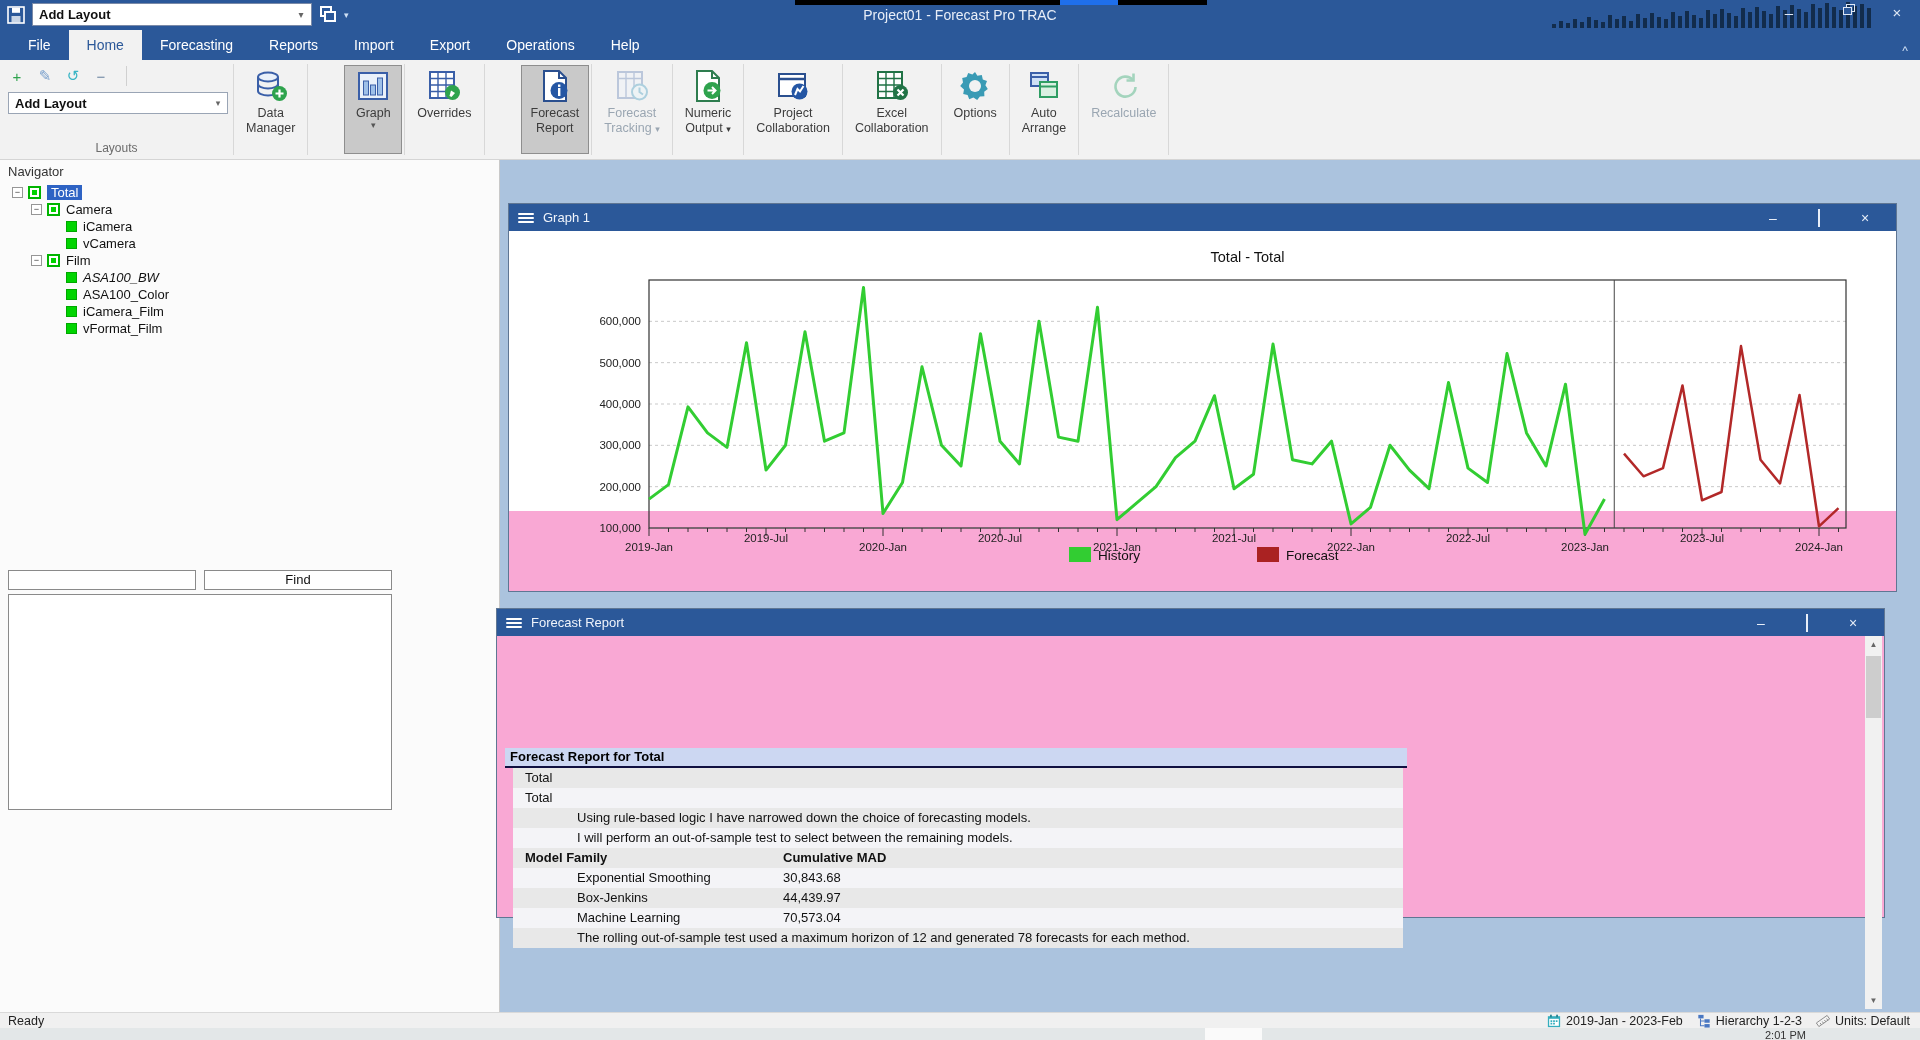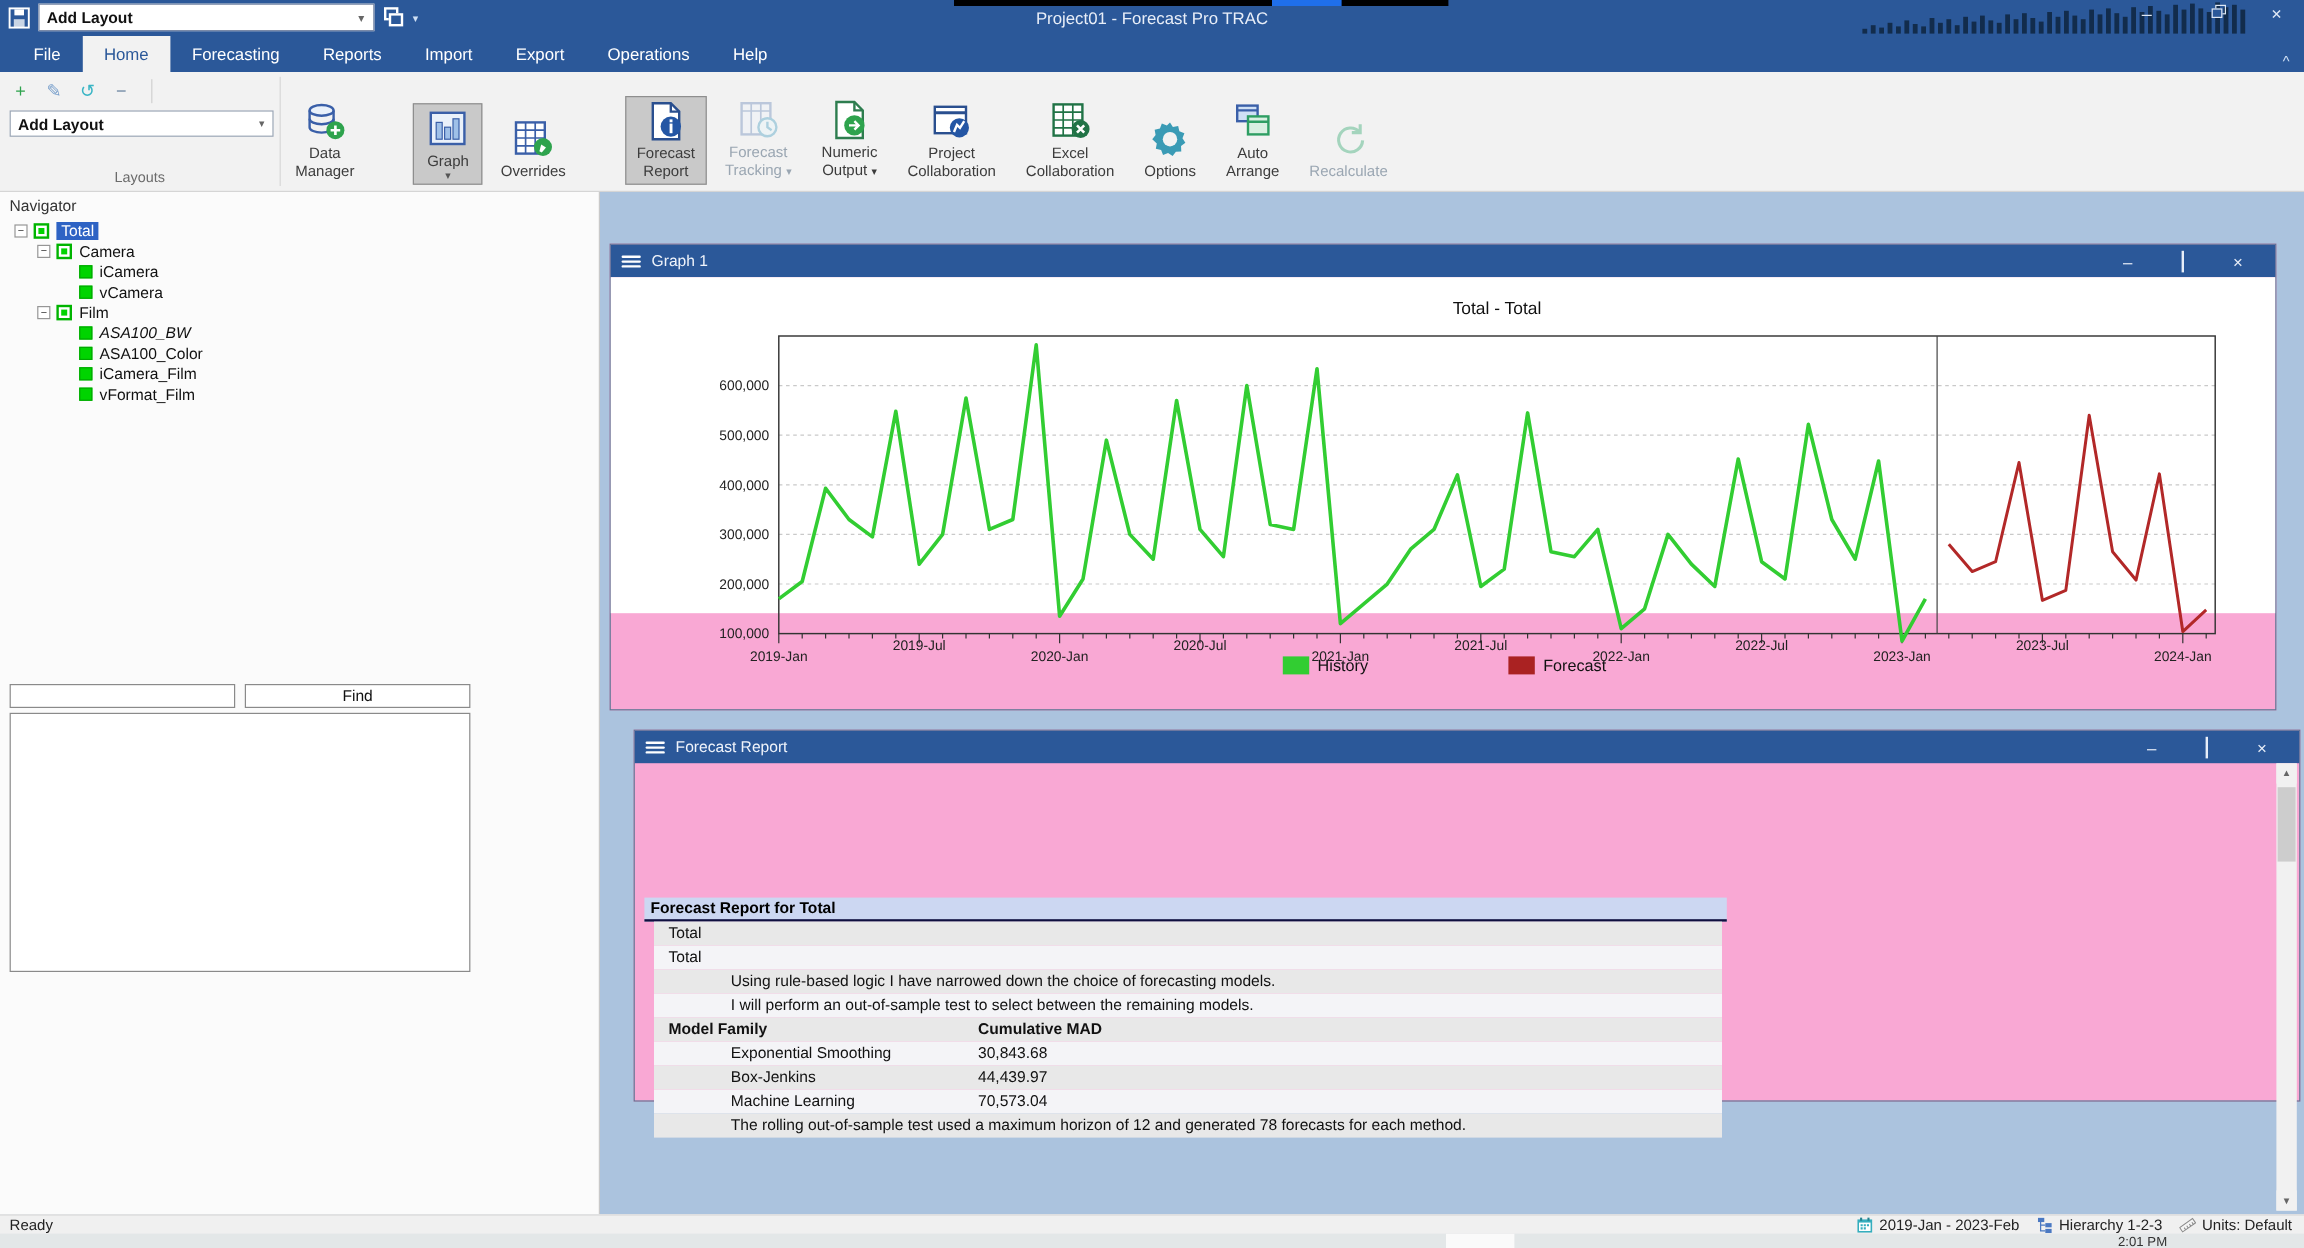--- a/index.html
+++ b/index.html
@@ -201,21 +201,21 @@
       <span style="color:#6e87a3">−</span>
     </div>
     <div class="lg-sep"></div>
     <div class="lg-combo">
       <span class="cv">Add Layout</span>
       <span class="arr">▾</span>
     </div>
     <div class="lg-label">Layouts</div>
   </div>
   <div class="rsep"></div>
-  <div id="ribbon-buttons" style="display:flex;align-items:flex-end;">
+  <div id="ribbon-buttons" style="display:flex;">
       <div class="rbtn">
         <span class="ricon"><svg viewBox="0 0 34 34">
             <ellipse cx="14" cy="8" rx="10" ry="4.5" fill="#eaf1fa" stroke="#3a5fa8" stroke-width="2"></ellipse>
             <path d="M4 8v14c0 2.5 4.5 4.5 10 4.5s10-2 10-4.5V8" fill="none" stroke="#3a5fa8" stroke-width="2"></path>
             <path d="M4 15c0 2.5 4.5 4.5 10 4.5s10-2 10-4.5" fill="none" stroke="#3a5fa8" stroke-width="2"></path>
             <circle cx="25.5" cy="24.5" r="7.5" fill="#2ea34d"></circle>
             <path d="M25.5 20.5v8M21.5 24.5h8" stroke="#fff" stroke-width="2.2"></path>
           </svg></span>
         <span class="rlbl">Data</span>
         <span class="rlbl">Manager</span>
@@ -497,21 +497,21 @@
           <polyline points="140.0,268.1 159.5,253.6 179.0,175.9 198.5,201.9 218.0,216.4 237.5,111.8 257.0,239.1 276.5,214.3 296.0,100.7 315.5,210.2 335.0,201.9 354.5,56.4 374.0,282.5 393.5,251.5 413.0,135.8 432.5,214.3 452.0,235.0 471.5,102.7 491.0,210.2 510.5,232.9 530.0,90.3 549.5,206.1 569.0,210.2 588.5,76.3 608.0,288.7 627.5,272.2 647.0,255.7 666.5,226.7 686.0,210.2 705.5,164.7 725.0,257.7 744.5,243.3 764.0,113.1 783.5,228.8 803.0,232.9 822.5,210.2 842.0,292.9 861.5,276.3 881.0,214.3 900.5,239.1 920.0,257.7 939.5,151.5 959.0,237.1 978.5,251.5 998.0,122.6 1017.5,201.9 1037.0,235.0 1056.5,153.2 1076.0,303.2 1095.5,268.1" fill="none" stroke="#32cd32" stroke-width="3" stroke-linejoin="round"></polyline>
           <polyline points="1115.0,222.6 1134.5,245.3 1154.0,237.1 1173.5,154.4 1193.0,269.3 1212.5,261.0 1232.0,115.1 1251.5,228.8 1271.0,252.4 1290.5,163.9 1310.0,295.3 1329.5,277.2" fill="none" stroke="#b22828" stroke-width="2.5" stroke-linejoin="round"></polyline>
           <rect x="560" y="316" width="22" height="15" fill="#32cd32"></rect>
           <text x="589" y="328.5" font-size="13.5" fill="#111" font-family="Liberation Sans, sans-serif">History</text>
           <rect x="748" y="316" width="22" height="15" fill="#aa2222"></rect>
           <text x="777" y="328.5" font-size="13.5" fill="#111" font-family="Liberation Sans, sans-serif">Forecast</text>
         </svg>
     </div>
   </div>
 
-  <div class="win" style="left:528px; top:448px; width:1389px; height:310px;">
+  <div class="win" style="left:496px; top:448px; width:1389px; height:310px;">
     <div class="wtitle">
       <span class="hamb">
           <div></div>
           <div></div>
           <div></div>
         </span>
       <span>Forecast Report</span>
       <span class="wbtns">
         <span class="wb">–</span>
         <span class="wb"><span class="maxbox"></span></span>

